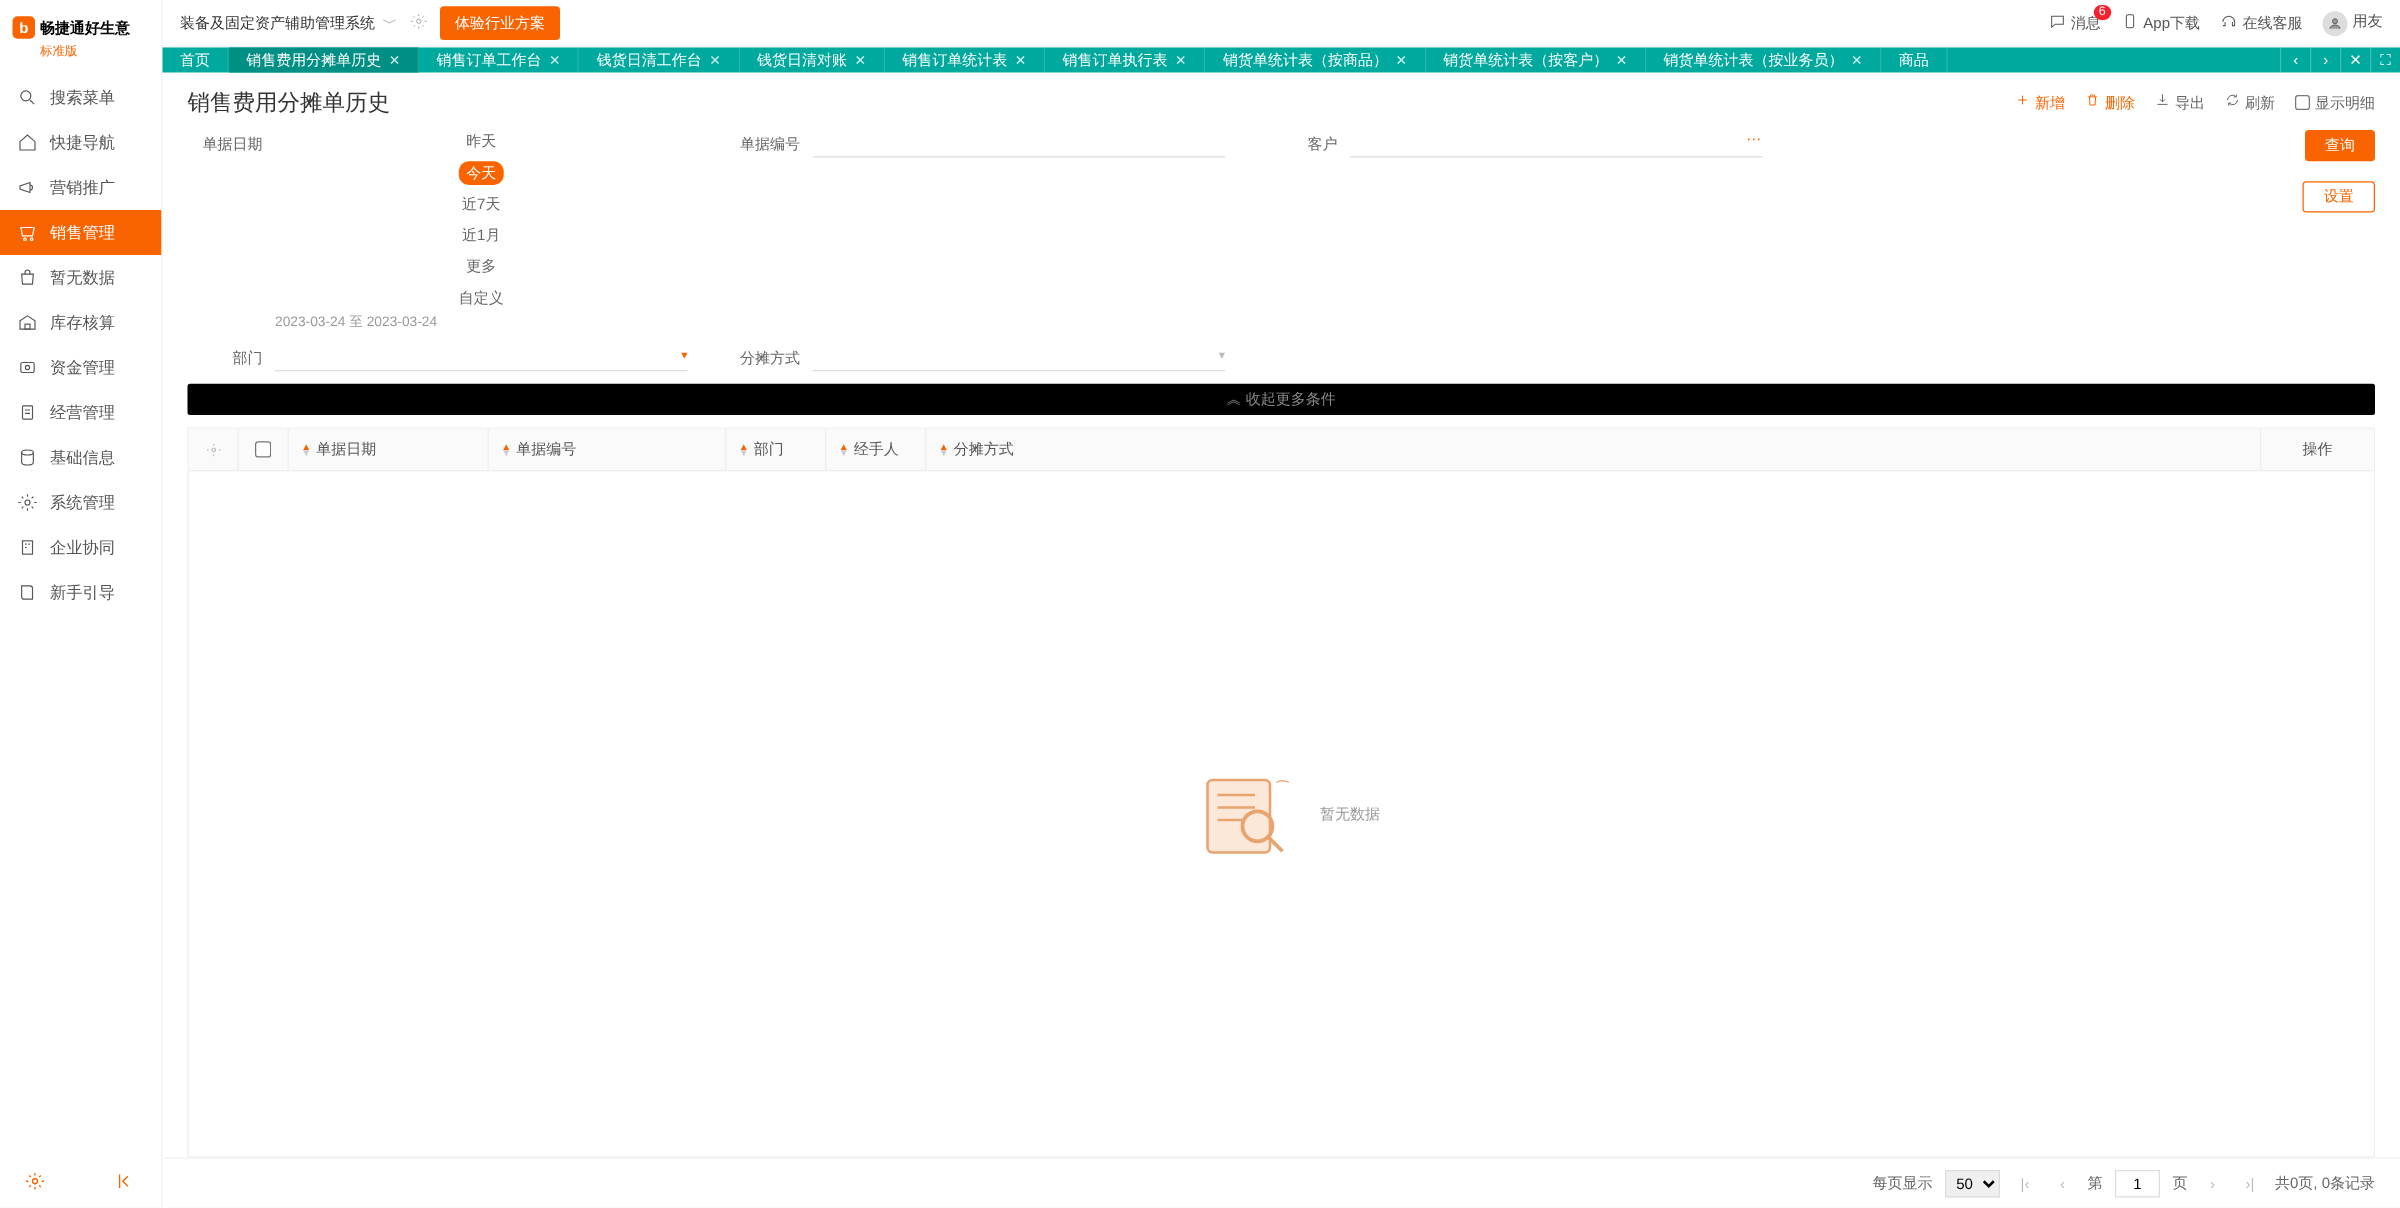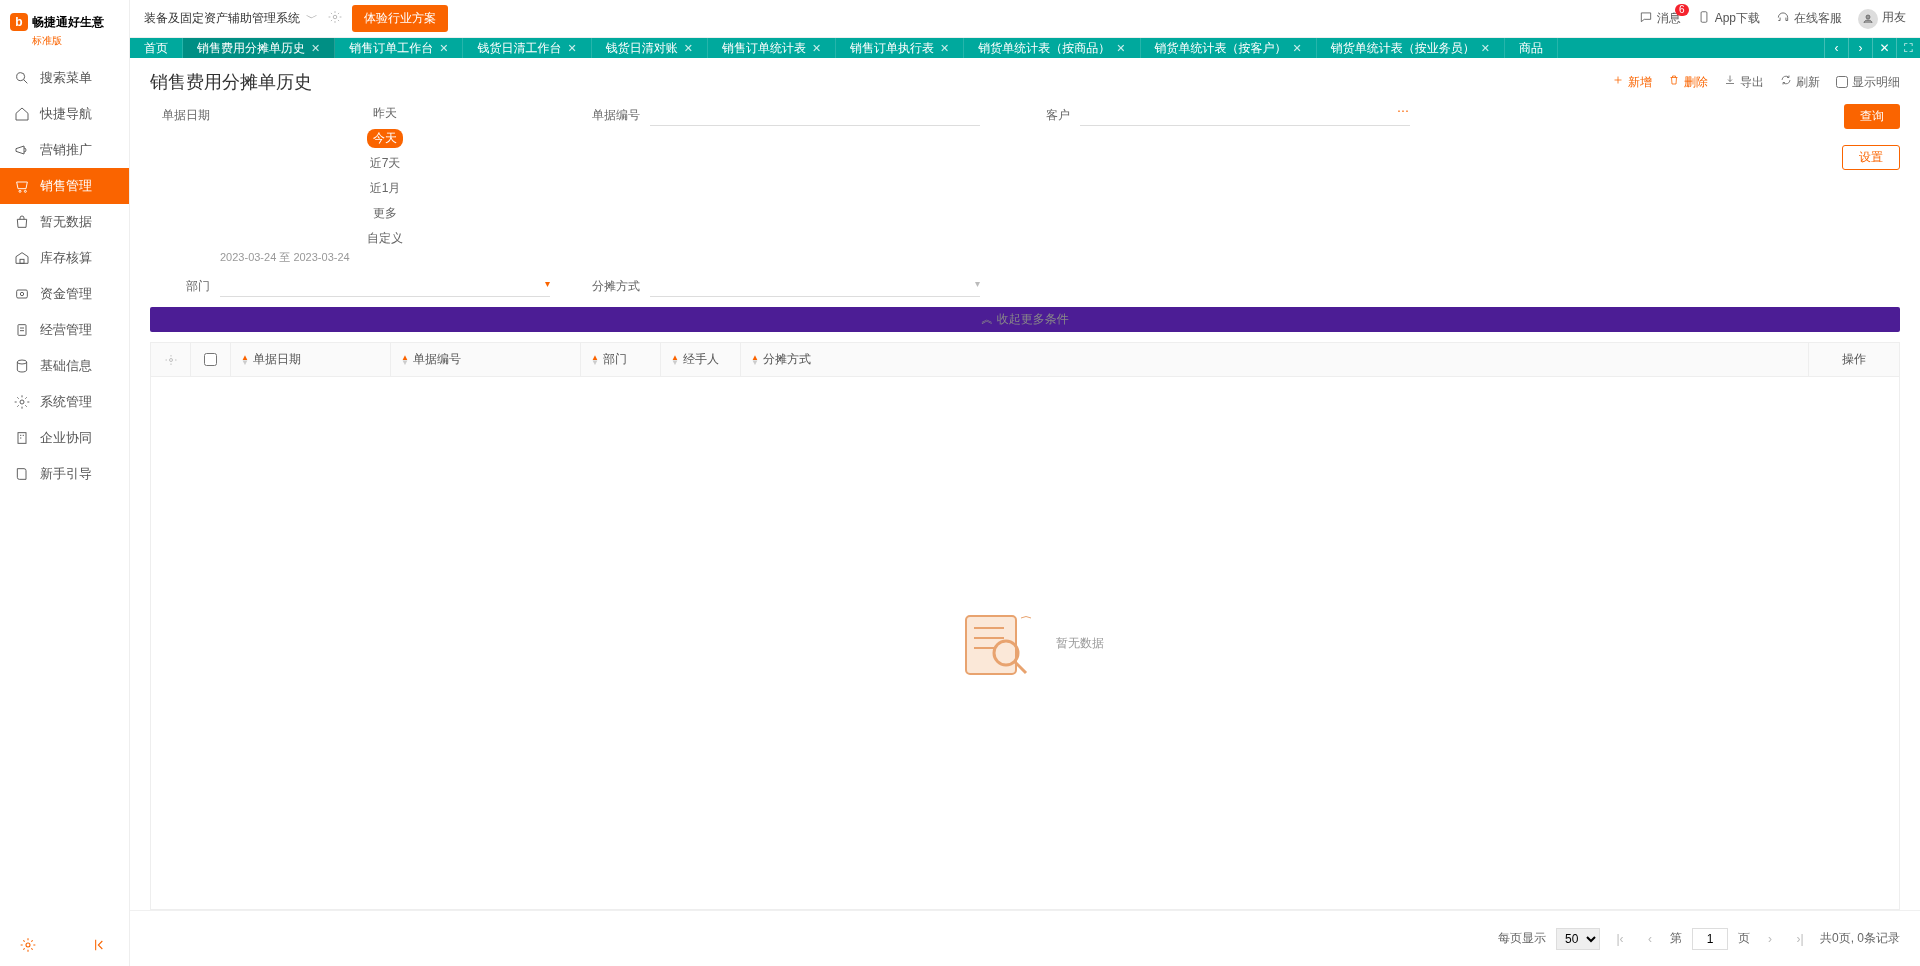--- a/index.html
+++ b/index.html
@@ -67,42 +67,42 @@
 .date-opt.active { background: #fa6400; color: #fff; }
 .date-range { font-size: 11px; color: #999; margin-top: 2px; }
 .underline-input { border: none; border-bottom: 1px solid #ddd; width: 330px; height: 22px; outline: none; background: transparent; font-size: 12px; }
 .sel-wrap { position: relative; }
 .sel-wrap .caret-d { position: absolute; right: 0; top: 3px; color: #fa6400; font-size: 10px; }
 .sel-wrap .caret-g { position: absolute; right: 0; top: 3px; color: #bbb; font-size: 10px; }
 .dots { position: absolute; right: 0; top: 0; color: #fa6400; letter-spacing: 1px; cursor: pointer; }
 .filter-right-btns { margin-left: auto; display: flex; flex-direction: column; gap: 16px; align-items: flex-end; }
 .btn-primary { background: #fa6400; color: #fff; border: none; padding: 4px 16px; border-radius: 3px; font-size: 12px; cursor: pointer; }
 .btn-outline { background: #fff; color: #fa6400; border: 1px solid #fa6400; padding: 3px 16px; border-radius: 3px; font-size: 12px; cursor: pointer; }
-.collapse-bar { text-align: center; padding: 4px 0; background: #4c1d95; color: #888; font-size: 12px; cursor: pointer; margin: 6px 0 10px 0; border-radius: 2px; }
+.collapse-bar { text-align: center; padding: 4px 0; background: #000000; color: #888; font-size: 12px; cursor: pointer; margin: 6px 0 10px 0; border-radius: 2px; }
 
 
 .table-wrap { margin: 0 20px; border: 1px solid #eee; flex: 1; display: flex; flex-direction: column; min-height: 0; }
 .thead { display: flex; background: #fafafa; border-bottom: 1px solid #eee; height: 34px; align-items: center; color: #555; font-size: 12px; }
 .th { border-right: 1px solid #eee; height: 100%; display: flex; align-items: center; padding: 0 10px; gap: 4px; }
 .th .sort { color: #fa6400; font-size: 8px; display: flex; flex-direction: column; line-height: 5px; }
 .th .sort span:last-child { color: #ccc; }
 .th-cog { width: 40px; justify-content: center; }
 .th-chk { width: 40px; justify-content: center; }
 .th-date { width: 160px; }
 .th-no { width: 190px; }
 .th-dept { width: 80px; }
 .th-hand { width: 80px; }
 .th-alloc { flex: 1; }
 .th-op { width: 90px; justify-content: center; border-right: none; }
 .tbody-empty { flex: 1; display: flex; align-items: center; justify-content: center; color: #999; gap: 10px; }
 .empty-illus { width: 100px; height: 90px; position: relative; }
 .empty-illus svg { width: 100%; height: 100%; }
 
 
-.pager { height: 56px; display: flex; align-items: center; justify-content: flex-end; padding: 0 20px; gap: 10px; color: #666; font-size: 12px; border-top: 1px solid #f0f0f0; }
+.pager { height: 40px; display: flex; align-items: center; justify-content: flex-end; padding: 0 20px; gap: 10px; color: #666; font-size: 12px; border-top: 1px solid #f0f0f0; }
 .pager select, .pager input { border: 1px solid #ddd; height: 22px; padding: 0 4px; font-size: 12px; }
 .pager .pg-input { width: 36px; text-align: center; }
 .pager .pg-btn { width: 20px; height: 20px; display: inline-flex; align-items: center; justify-content: center; color: #bbb; cursor: pointer; }
 
 .content-scroll { flex: 1; display: flex; flex-direction: column; min-height: 0; }
 </style>
 </head>
 <body>
 
 <div class="app">

